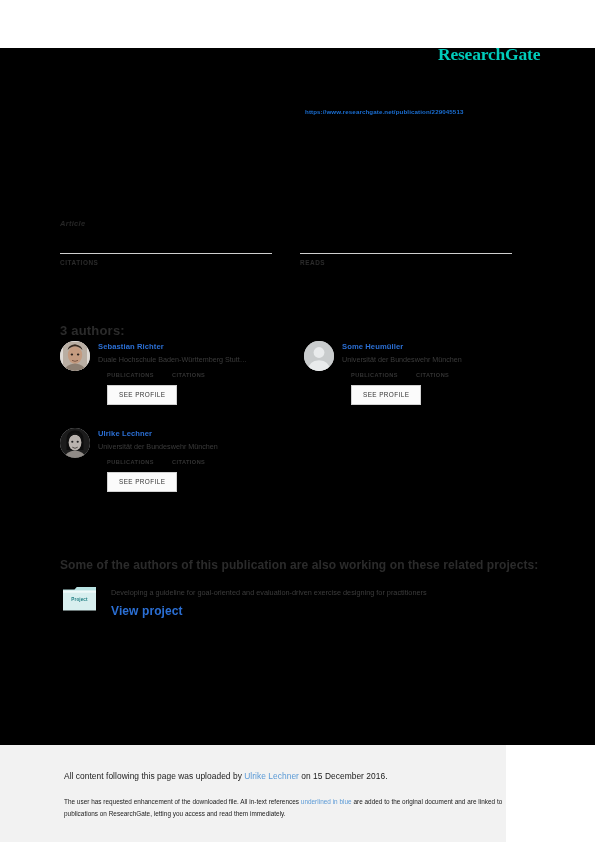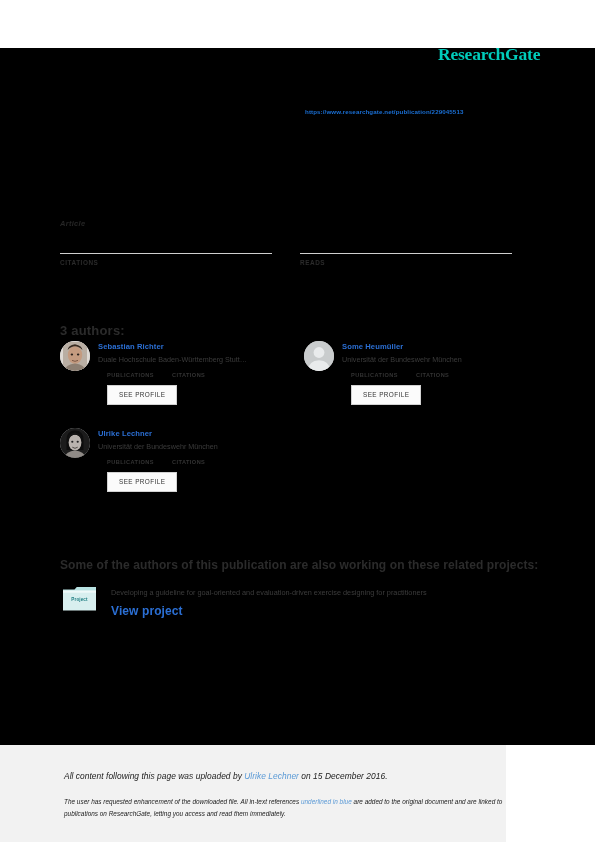--- a/index.html
+++ b/index.html
@@ -240,21 +240,20 @@
     cursor: pointer;
     display: inline-block;
   }
 
   
   .footer {
     position: absolute;
     left: 0; top: 745px;
     width: 506px; height: 97px;
     background: #f2f2f2;
-    font-style: italic;
   }
   .footer-main {
     position: absolute;
     left: 64px;
     top: 26px;
     font-size: 8.4px;
     color: #1a1a1a;
     letter-spacing: 0.05px;
     white-space: nowrap;
   }

